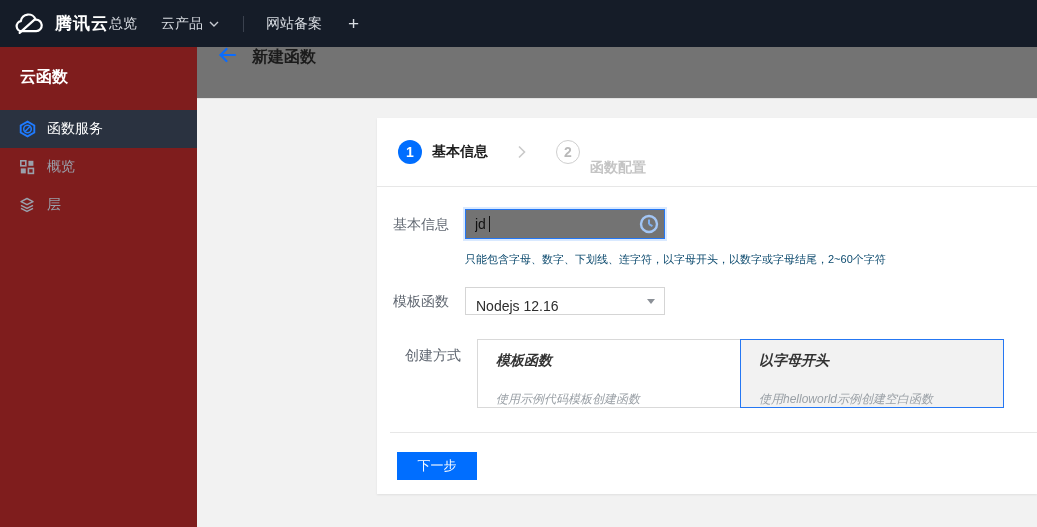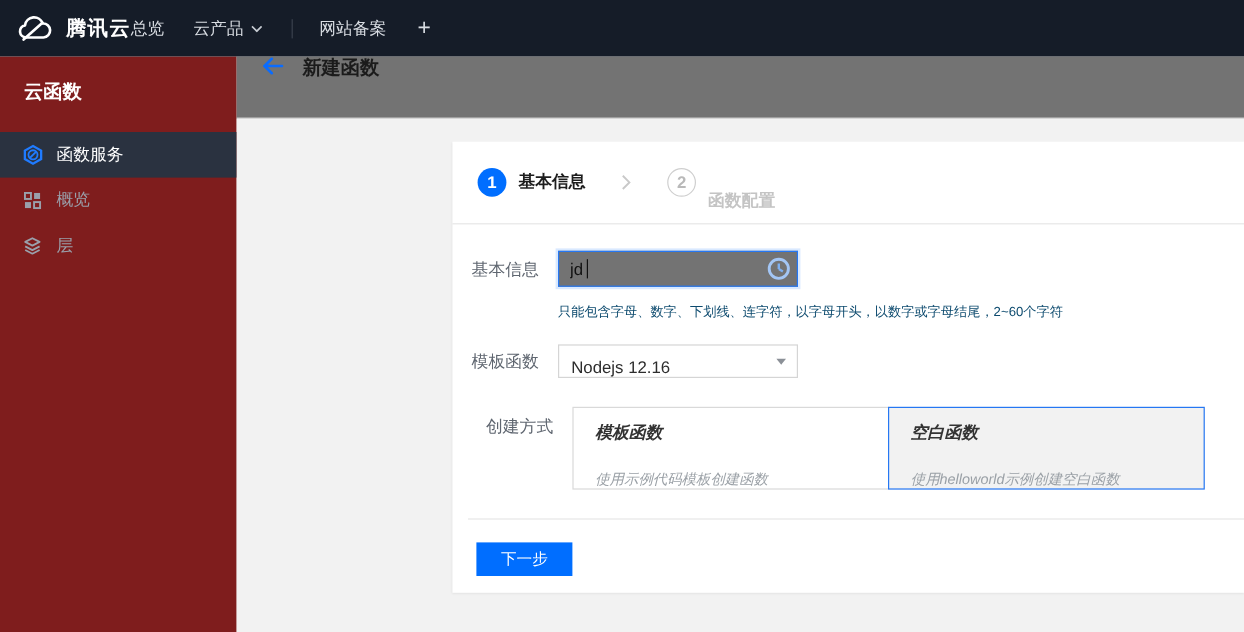--- a/index.html
+++ b/index.html
@@ -217,21 +217,21 @@
         </div>
 
         <div class="form-row row-method">
           <span class="flabel">创建方式</span>
           <div class="cards">
             <div class="card">
               <div class="card-title">模板函数</div>
               <div class="card-desc">使用示例代码模板创建函数</div>
             </div>
             <div class="card selected">
-              <div class="card-title">空白函数</div>
+              <div class="card-title">以字母开头</div>
               <div class="card-desc">使用helloworld示例创建空白函数</div>
             </div>
           </div>
         </div>
       </div>
 
       <div class="panel-footer">
         <button class="next-btn">下一步</button>
       </div>
 

